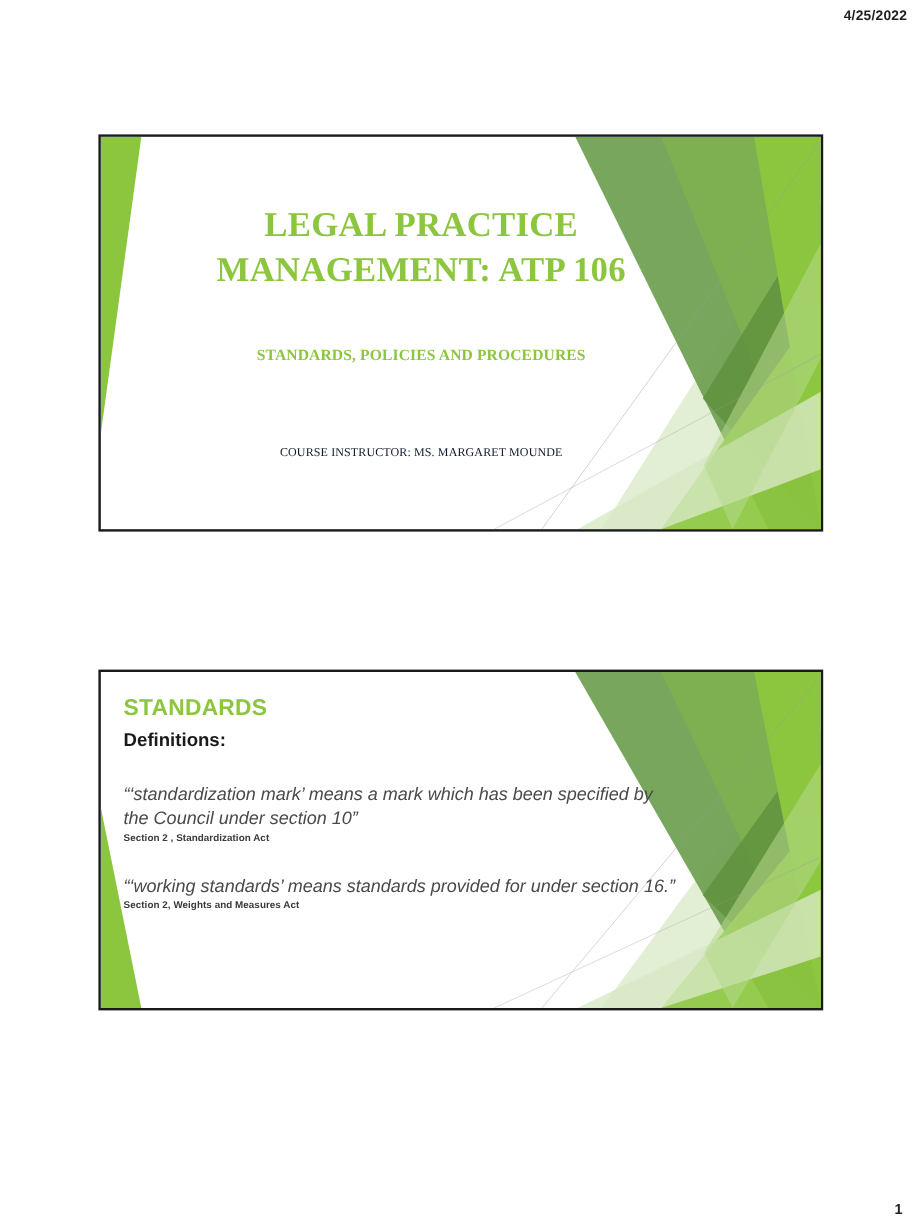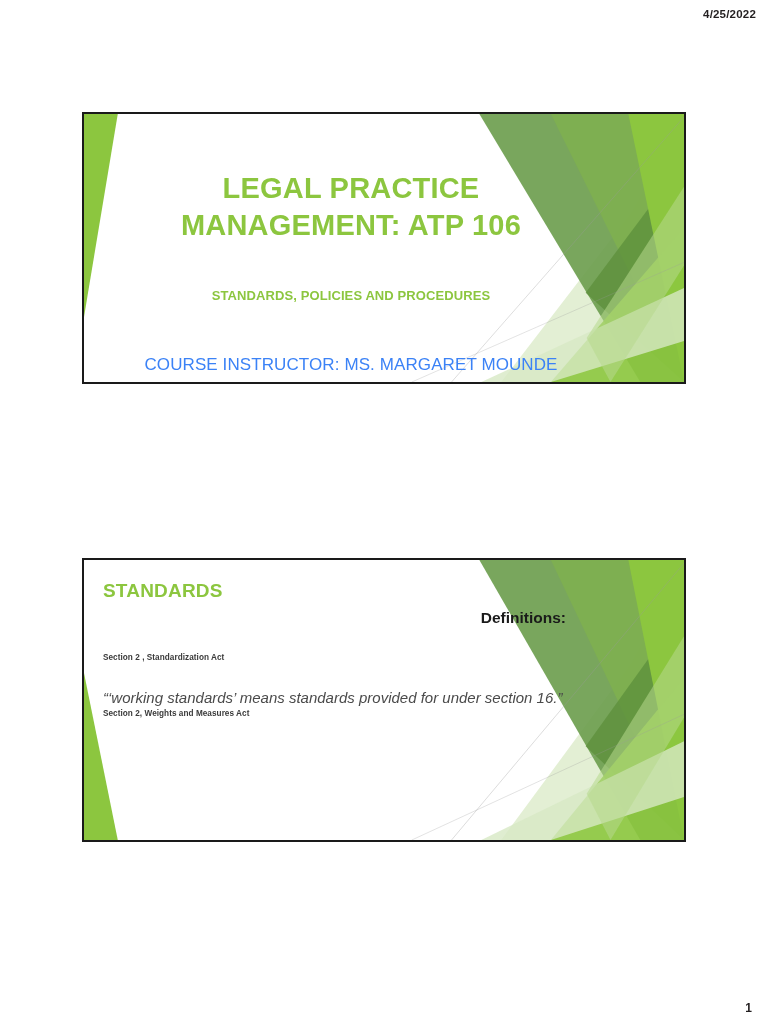--- a/index.html
+++ b/index.html
@@ -37,21 +37,21 @@
   
   .slide {
     position: absolute;
     left: 82px;
     width: 604px;
     background: #ffffff;
     border: 2px solid #1a1a1a;
     box-sizing: border-box;
     overflow: hidden;
   }
-  #slide-1 { top: 112px; height: 272px; }
+  #slide-1 { top: 112px; height: 331px; font-family: Liberation Serif, serif; }
   #slide-2 { top: 558px; height: 284px; }
 
   .deco-layer {
     position: absolute;
     inset: 0;
     pointer-events: none;
   }
   .deco-layer svg { display: block; width: 100%; height: 100%; }
 
   .slide-content {
@@ -75,45 +75,44 @@
     margin: 0;
   }
   .title-sub {
     margin: 44px 0 0 0;
     font-size: 13px;
     font-weight: bold;
     color: #8CC63F;
     letter-spacing: 0.1px;
   }
   .title-instructor {
-    margin: 52px 0 0 0;
-    font-size: 17px;
+    margin: 68px 0 0 0;
+    font-size: 10px;
     font-weight: normal;
-    color: #3b82f6;
+    color: #0f172a;
     letter-spacing: 0.1px;
   }
 
   
   #slide-2 .slide-content {
     padding: 20px 118px 0 19px;
     text-align: left;
   }
   .content-heading {
     margin: 0 0 7px 0;
     font-size: 19px;
     font-weight: bold;
     color: #8CC63F;
     letter-spacing: 0.2px;
   }
   .content-subheading {
     margin: 0 0 3px 0;
     font-size: 15.5px;
     font-weight: bold;
     color: #1a1a1a;
-    text-align: right;
   }
   .quote-block { margin: 0 0 6px 0; }
   .quote-block.spaced { margin-top: 26px; }
   .quote-text {
     margin: 0;
     font-size: 15px;
     font-style: italic;
     color: #4a4a4a;
     line-height: 1.33;
   }
@@ -184,20 +183,21 @@
       <line x1="330" y1="352" x2="604" y2="194" stroke="#9a9a9a" stroke-width="0.7" opacity="0.45"></line>
     </svg>
   </div>
 
   <div class="slide-content">
     <div class="content-heading">STANDARDS</div>
     <div class="content-subheading">Definitions:</div>
 
 
     <div class="quote-block spaced">
+      <p class="quote-text">“‘standardization mark’ means a mark which has been specified by the Council under section 10”</p>
       <p class="quote-cite">Section 2 , Standardization Act</p>
     </div>
 
     <div class="quote-block spaced">
       <p class="quote-text justify">“‘working standards’ means standards provided for under section 16.”</p>
       <p class="quote-cite">Section 2, Weights and Measures Act</p>
     </div>
   </div>
 </div>
 

